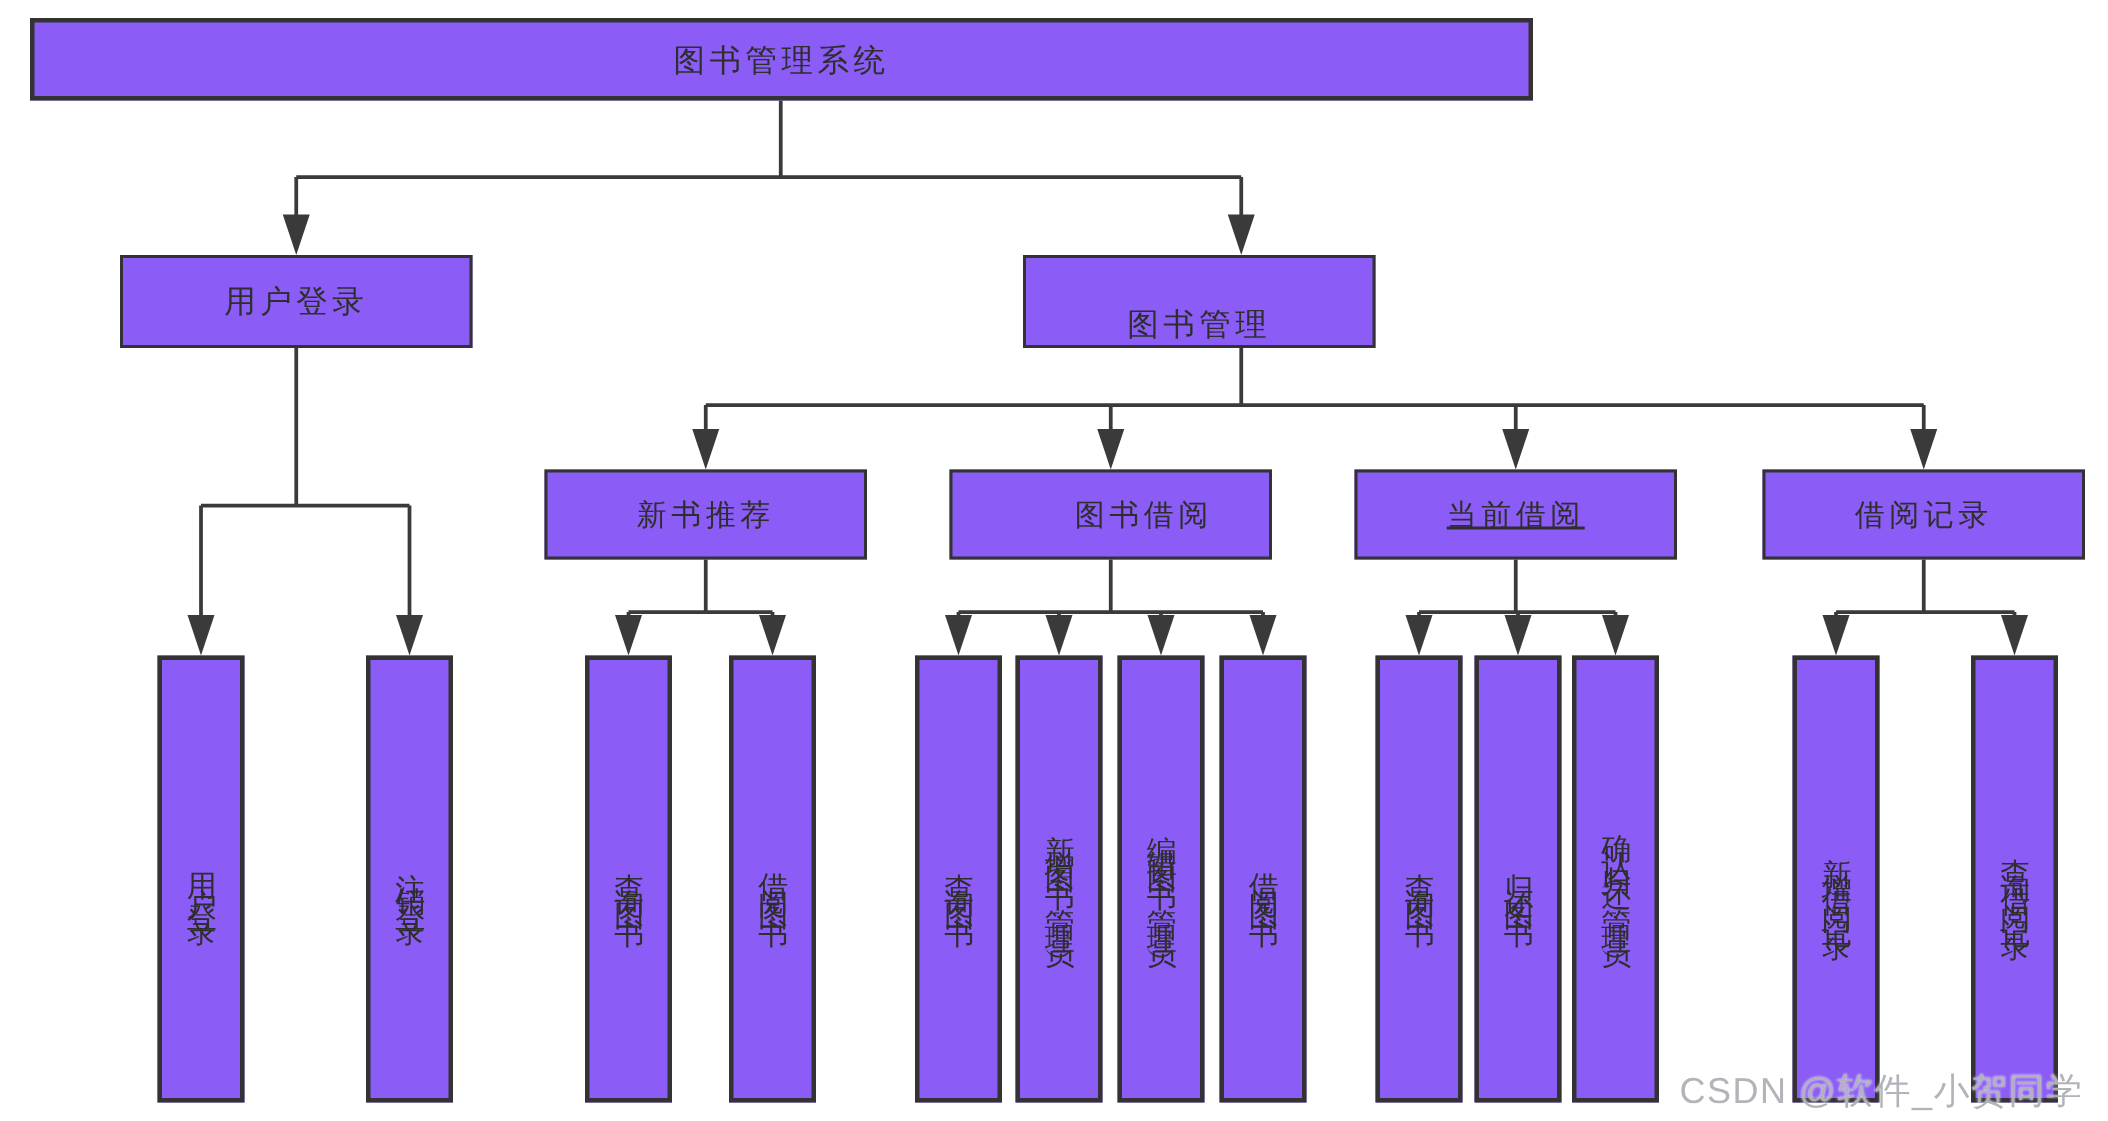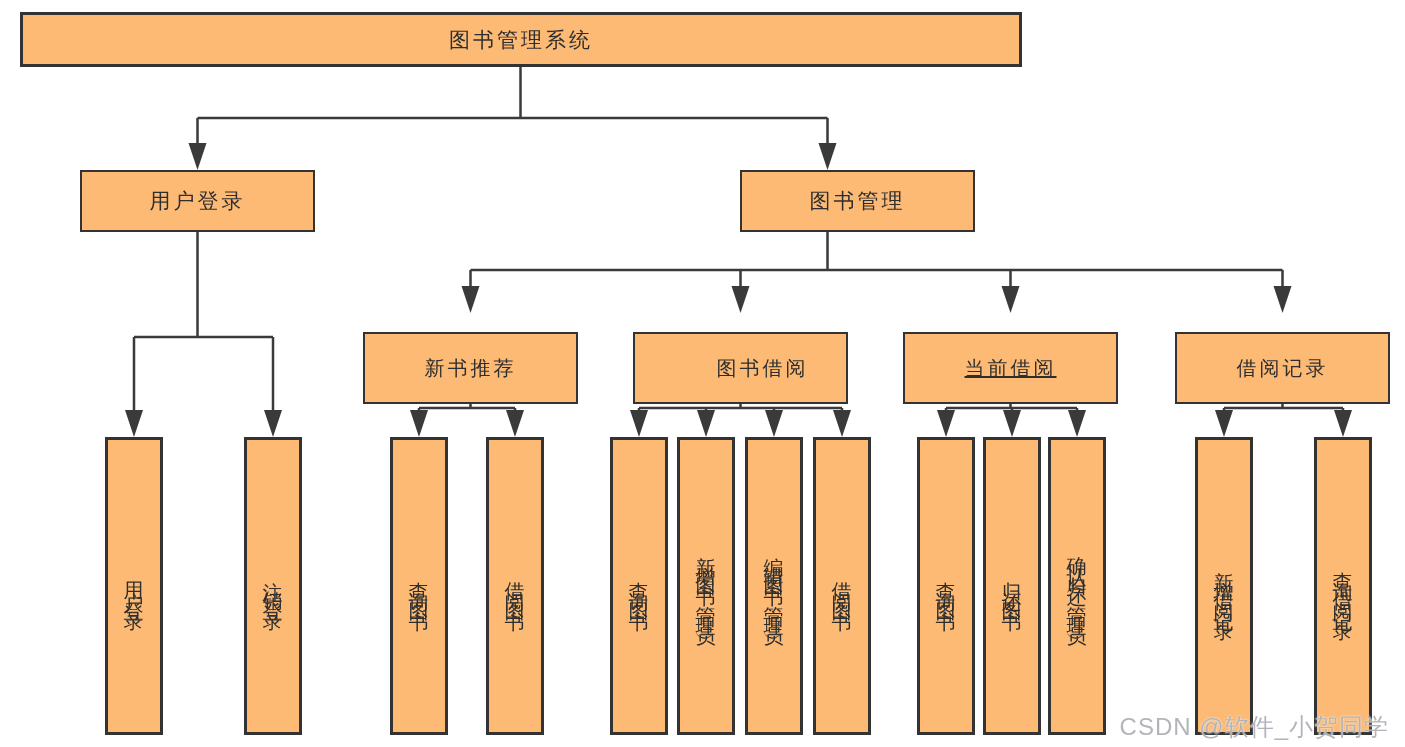--- a/index.html
+++ b/index.html
@@ -17,39 +17,39 @@
   }
   .wires {
     position: absolute;
     left: 0;
     top: 0;
     z-index: 1;
   }
   .node {
     position: absolute;
     box-sizing: border-box;
-    background: #fdba74;
+    background: #8b5cf6;
     border: 3px solid #333333;
     display: flex;
     align-items: center;
     justify-content: center;
     color: #2e2e2e;
     z-index: 2;
   }
   .node.root {
     left: 20px; top: 12px; width: 1002px; height: 55px;
     font-size: 21px; letter-spacing: 3px;
   }
   .node.lvl2 {
     top: 170px; width: 235px; height: 62px;
     border-width: 2.5px;
     font-size: 21px; letter-spacing: 3px;
   }
   .node.lvl3 {
-    top: 332px; width: 215px; height: 72px;
+    top: 313px; width: 215px; height: 60px;
     border-width: 2.5px;
     font-size: 20px; letter-spacing: 3px;
   }
   .node.leaf {
     top: 437px; width: 58px; height: 298px;
     font-size: 20px;
   }
   .leaf .vtext {
     writing-mode: vertical-rl;
     text-orientation: mixed;
@@ -107,21 +107,21 @@
     </g>
   </svg>
 
   <div class="node root">
     <span>图书管理系统</span>
   </div>
 
   <div class="node lvl2" style="left:80px;">
     <span>用户登录</span>
   </div>
-  <div class="node lvl2" style="left:740px;">
+  <div class="node lvl2" style="left:682px;align-items:flex-end;">
     <span>图书管理</span>
   </div>
 
   <div class="node lvl3" style="left:363px;">
     <span>新书推荐</span>
   </div>
   <div class="node lvl3" style="left:633px;padding-left:44px;">
     <span>图书借阅</span>
   </div>
   <div class="node lvl3" style="left:903px;text-decoration:underline;">

